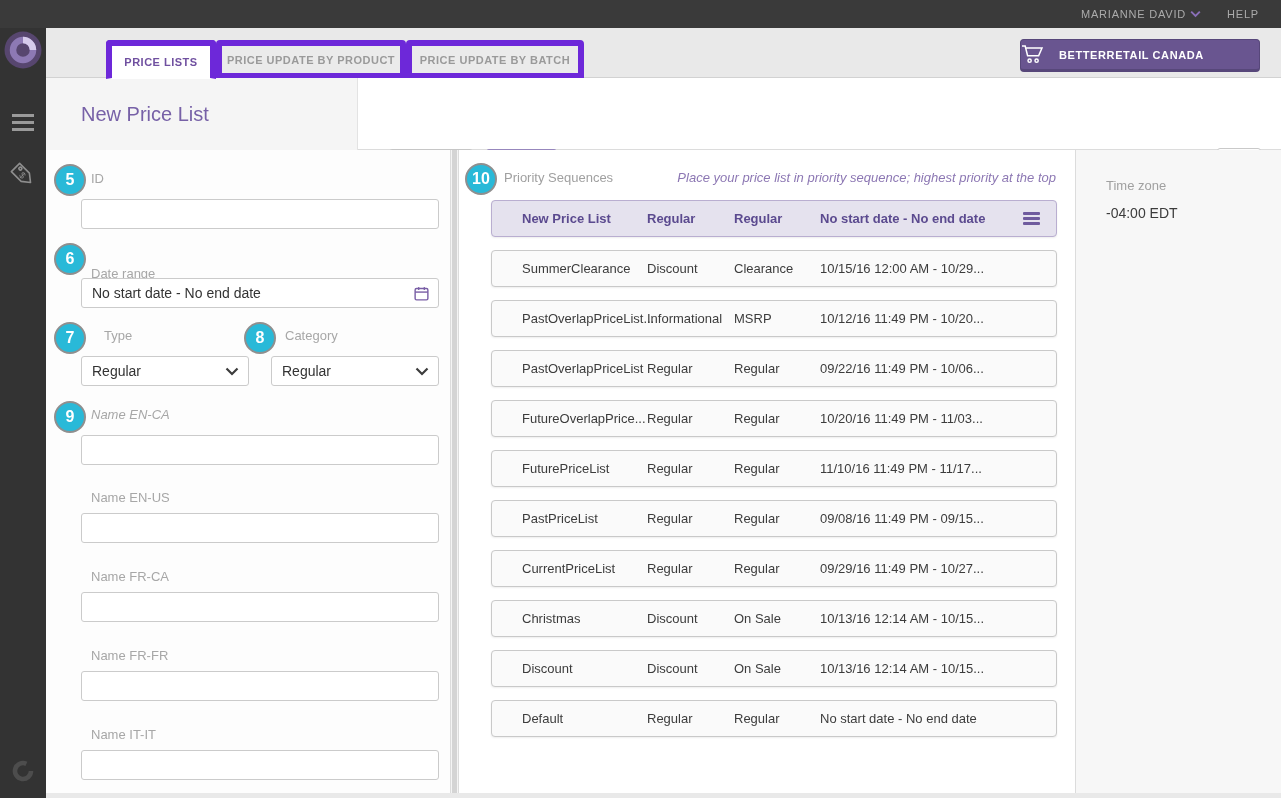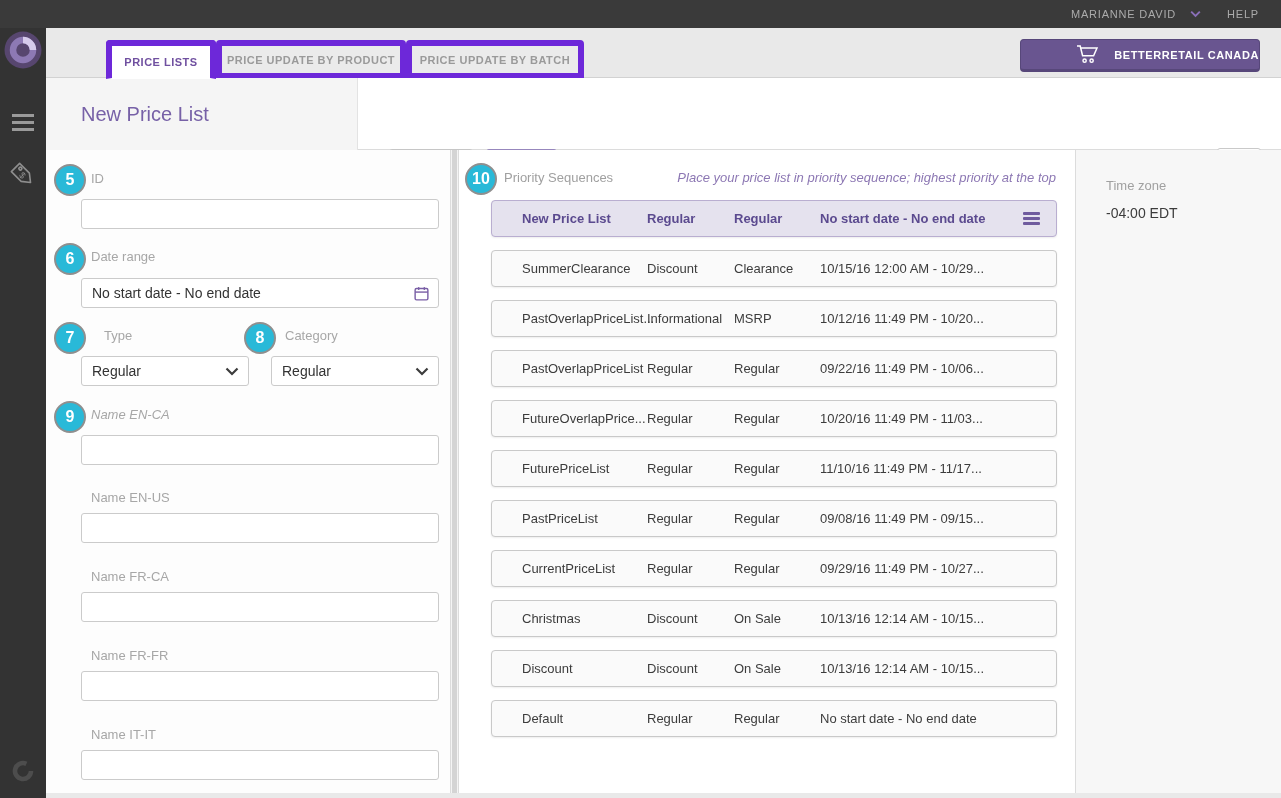--- a/index.html
+++ b/index.html
@@ -4,21 +4,21 @@
 <style>
   * { margin:0; padding:0; box-sizing:border-box; }
   html,body { width:1281px; height:798px; overflow:hidden;
     font-family:"Liberation Sans", sans-serif; background:#333; }
 
   
   .topbar { position:absolute; left:0; top:0; width:1281px; height:28px;
     background:#3a3a3a; display:flex; justify-content:flex-end; align-items:center;
     gap:26px; padding-right:22px; z-index:5; }
   .topbar-item { color:#ababab; font-size:11px; letter-spacing:.8px; cursor:pointer;
-    display:flex; align-items:center; gap:14px; }
+    display:flex; align-items:center; gap:4px; }
 
   
   .sidebar { position:absolute; left:0; top:0; width:46px; height:798px; background:#333; }
   .side-icon { position:absolute; left:0; width:46px; display:flex; justify-content:center; }
   .logo { top:31px; }
   .hamburger { top:114px; flex-direction:column; align-items:center; gap:4px; cursor:pointer; }
   .hamburger b { display:block; width:22px; height:3px; background:#9a9a9a; }
   .tagnav { top:158px; cursor:pointer; }
   .spinner { top:756px; }
 
@@ -34,21 +34,21 @@
     font-size:11px; letter-spacing:.5px; font-weight:bold; cursor:pointer;
     background:#ebebeb; color:#9a9a9a;margin-left:44px; }
   .tab.active { background:#fff; color:#7050a0; border-bottom:1px solid #fff; z-index:3; }
   .tab1 { left:16px; width:110px; }
   .tab2 { left:126px; width:190px; }
   .tab3 { left:316px; width:178px; }
 
   .store-btn { position:absolute; left:974px; top:11px; width:240px; height:33px;
     background:#695590; border:1px solid #57477a; border-bottom:3px solid #57477a;
     border-radius:4px; color:#fff; font-size:11px; font-weight:bold; letter-spacing:.6px;
-    display:flex; align-items:center; justify-content:flex-end; gap:14px; cursor:pointer; }
+    display:flex; align-items:center; justify-content:flex-start; gap:14px; cursor:pointer; }
 
   
   .title-row { position:absolute; left:0; top:50px; width:1235px; height:72px;
     background:#fff; border-bottom:1px solid #dcdcdc; }
   .title-block { position:absolute; left:0; top:0; width:312px; height:72px;
     background:#f5f5f5; border-right:1px solid #e3e3e3; display:flex; align-items:center;
     padding-left:35px; }
   .page-title { font-size:20px; color:#7761a7; }
   .btn { position:absolute; border-radius:3px; font-size:12px; font-weight:bold;
     letter-spacing:.5px; display:flex; align-items:center; justify-content:center;
@@ -181,21 +181,21 @@
   </div>
 
   <div class="main">
 
     <div class="form-panel">
       <div class="badge" style="left:8px; top:14px;">5</div>
       <div class="flabel" style="left:45px; top:21px;">ID</div>
       <input class="finput" style="left: 35px; top: 49px;" value="">
 
       <div class="badge" style="left:8px; top:93px;">6</div>
-      <div class="flabel" style="left:45px; top:99px;">Date range</div>
+      <div class="flabel" style="left:45px; top:116px;">Date range</div>
       <div class="datewrap">
         <span>No start date - No end date</span>
         <svg width="17" height="17" viewBox="0 0 24 24" fill="none" stroke="#7a5fa6" stroke-width="2">
           <rect x="3" y="5" width="18" height="16" rx="2"></rect>
           <line x1="3" y1="10" x2="21" y2="10"></line>
           <line x1="8" y1="3" x2="8" y2="7"></line>
             <line x1="16" y1="3" x2="16" y2="7"></line>
         </svg>
       </div>
 

